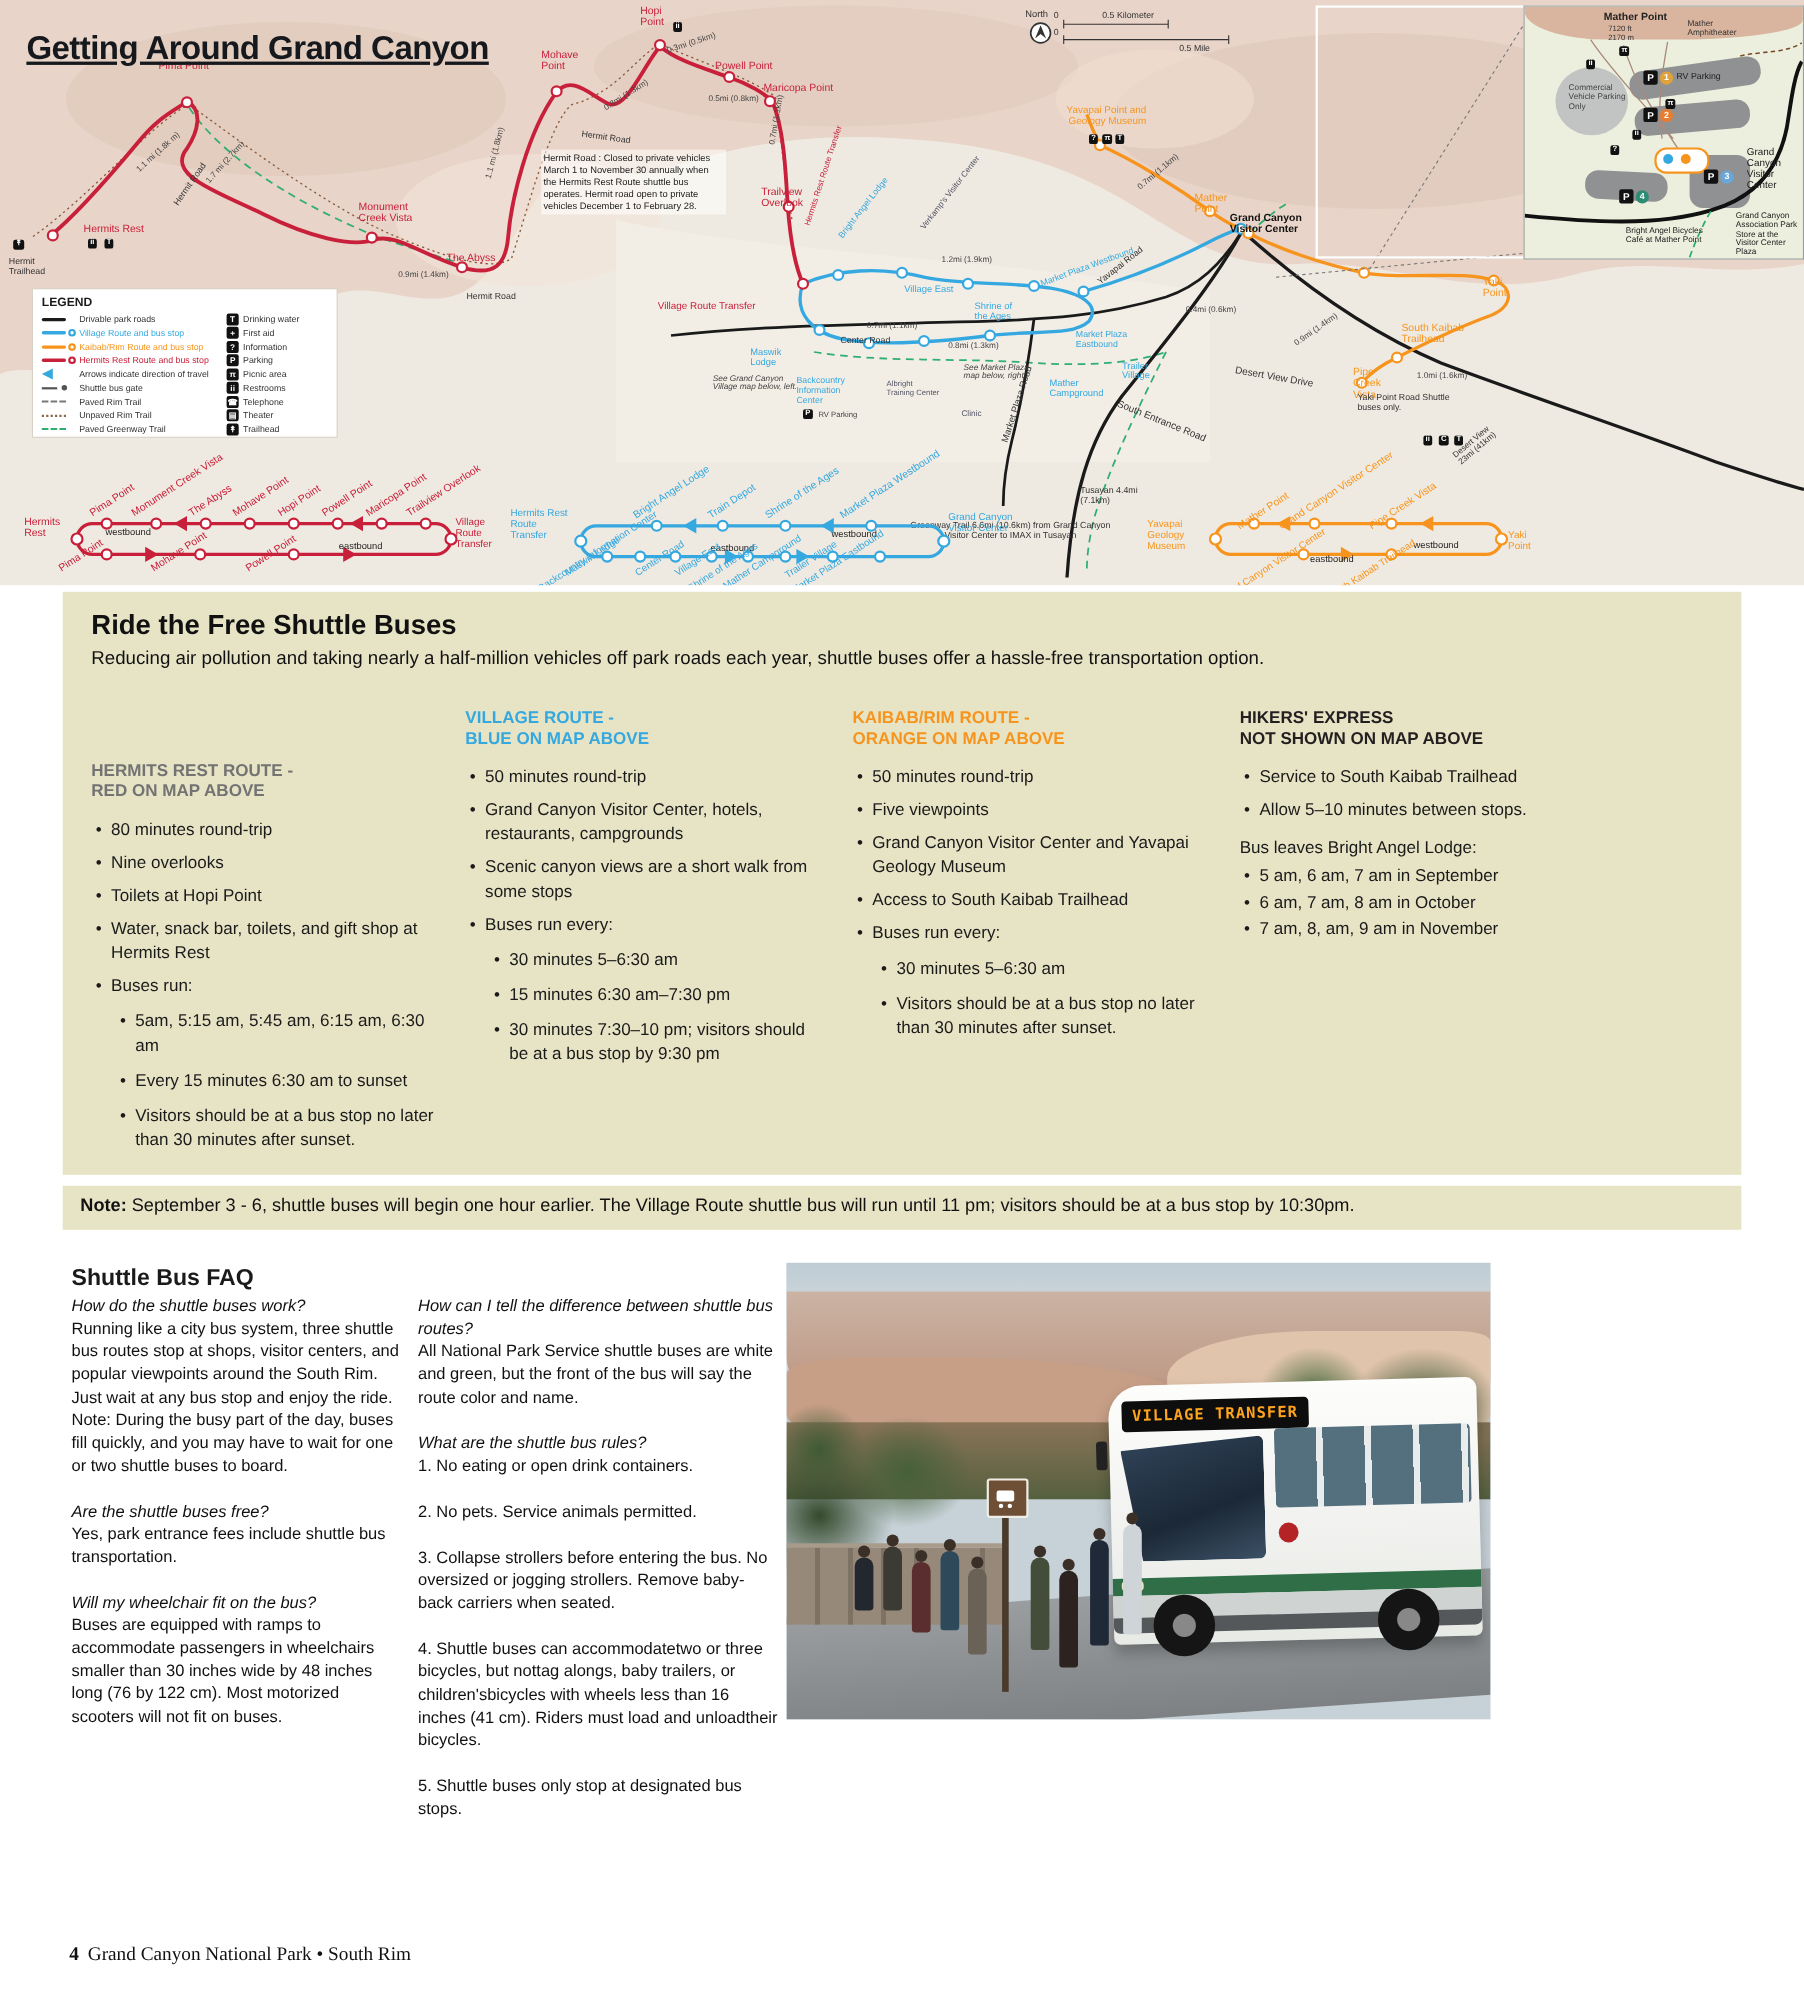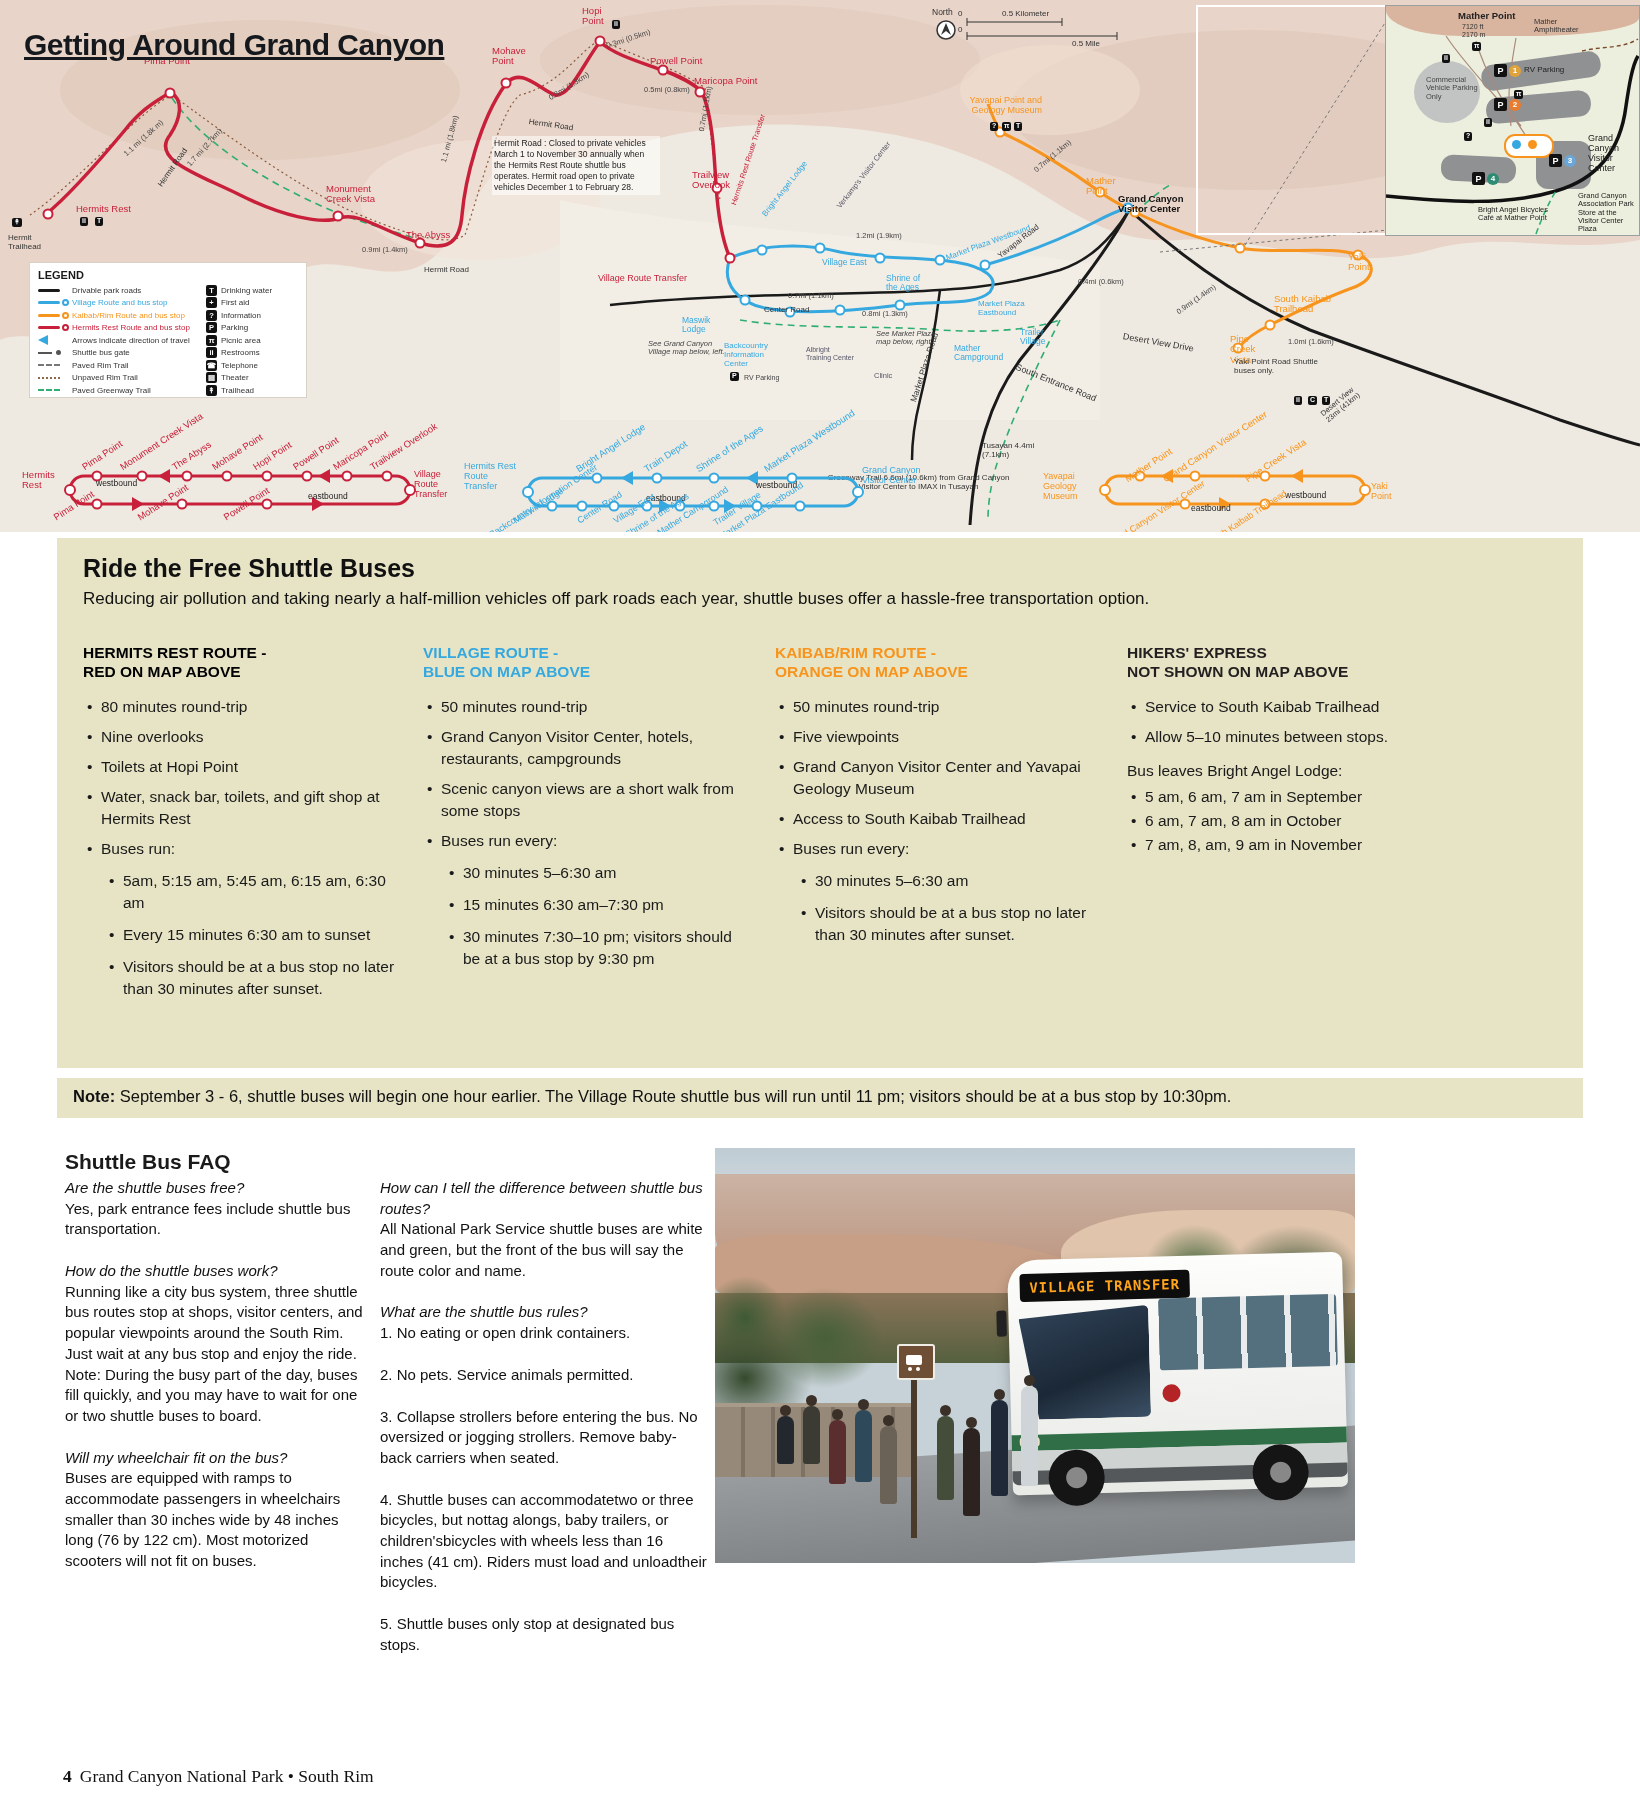--- a/index.html
+++ b/index.html
@@ -60,21 +60,21 @@
   .shuttle-panel{position:absolute;left:57px;top:538px;width:1526px;height:530px;background:#e7e4c5;box-sizing:border-box;padding:16px 26px 0 26px;}
   .shuttle-panel h2{margin:0;font-size:25px;font-weight:bold;color:#111;}
   .shuttle-intro{margin:6px 0 0 0;font-size:17px;color:#111;}
   .cols{display:grid;grid-template-columns:318px 330px 330px 318px;column-gap:22px;margin-top:34px;}
   .rcol h3{margin:0;font-size:15.5px;line-height:1.25;font-weight:bold;}
   .rcol ul{list-style:none;margin:14px 0 0 0;padding:0;font-size:15.5px;line-height:1.42;}
   .rcol ul li{position:relative;padding-left:18px;margin-bottom:8px;}
   .rcol ul li::before{content:"•";position:absolute;left:4px;}
   .rcol ul.subs{margin:10px 0 0 22px;}
   .rcol ul.subs li{margin-bottom:10px;}
-  .col-red h3{color:#000000;}
+  .col-red h3{color:#737373;margin-top:48px;}
   .col-blue h3{color:#35a8e0;}
   .col-orange h3{color:#f7941d;}
   .col-black h3{color:#231f20;}
   .hx-extra-title{font-size:15.5px;margin-top:14px;}
   .rcol ul.extra{margin-top:6px;}
   .rcol ul.extra li{margin-bottom:2px;}
   
   .note-bar{position:absolute;left:57px;top:1078px;width:1526px;height:40px;background:#e7e4c5;box-sizing:border-box;padding:9px 16px;font-size:16.5px;color:#111;}
   .note-bar b{font-weight:bold;}
   
@@ -628,27 +628,27 @@
 <div class="note-bar">
   <b>Note:</b>
   <span>September 3 - 6, shuttle buses will begin one hour earlier. The Village Route shuttle bus will run until 11 pm; visitors should be at a bus stop by 10:30pm.</span>
 </div>
 
 <h2 class="faq-title">Shuttle Bus FAQ</h2>
 
 <div class="faq-col" id="faq-col1">
 
     <div class="faq-item">
+      <div class="faq-q">How do the shuttle buses work?</div>
+      <div class="faq-a">Running like a city bus system, three shuttle bus routes stop at shops, visitor centers, and popular viewpoints around the South Rim. Just wait at any bus stop and enjoy the ride. Note: During the busy part of the day, buses fill quickly, and you may have to wait for one or two shuttle buses to board.</div>
+    </div>
+
+    <div class="faq-item">
       <div class="faq-q">Are the shuttle buses free?</div>
       <div class="faq-a">Yes, park entrance fees include shuttle bus transportation.</div>
-    </div>
-
-    <div class="faq-item">
-      <div class="faq-q">How do the shuttle buses work?</div>
-      <div class="faq-a">Running like a city bus system, three shuttle bus routes stop at shops, visitor centers, and popular viewpoints around the South Rim. Just wait at any bus stop and enjoy the ride. Note: During the busy part of the day, buses fill quickly, and you may have to wait for one or two shuttle buses to board.</div>
     </div>
 
     <div class="faq-item">
       <div class="faq-q">Will my wheelchair fit on the bus?</div>
       <div class="faq-a">Buses are equipped with ramps to accommodate passengers in wheelchairs smaller than 30 inches wide by 48 inches long (76 by 122 cm). Most motorized scooters will not fit on buses.</div>
     </div>
   </div>
 
 <div class="faq-col" id="faq-col2">
 

